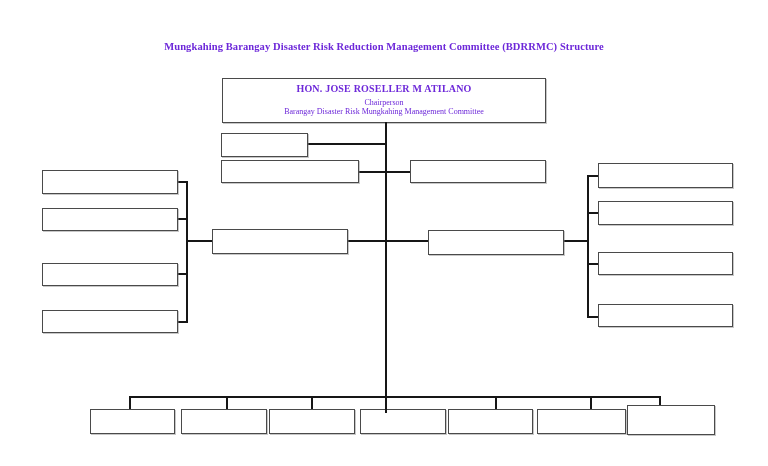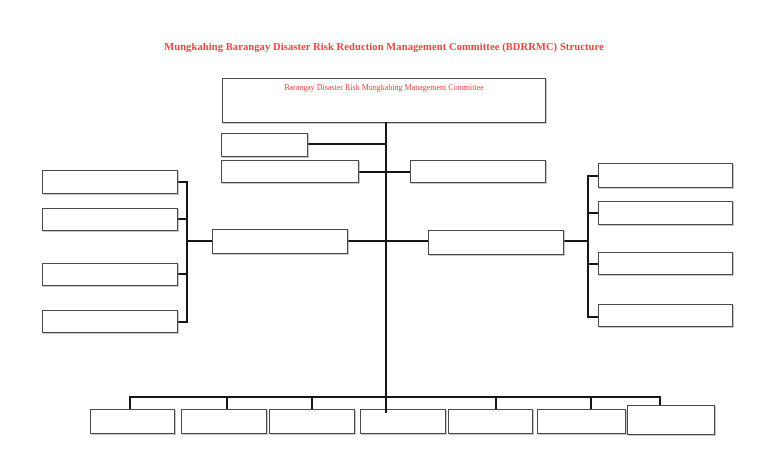--- a/index.html
+++ b/index.html
@@ -1,21 +1,21 @@
 <!DOCTYPE html>
 <html><head>
 <meta charset="utf-8">
 <style>
   html,body{margin:0;padding:0;background:#fff;}
   .page{
     position:relative;
     width:768px;height:466px;
     background:#ffffff;
     font-family:"Liberation Serif","DejaVu Serif",serif;
-    color:#ef4444;
+    color:#6d28d9;
     overflow:hidden;
   }
   .diagram-title{
     position:absolute;
     top:41px;left:0;width:768px;
     text-align:center;
     font-size:10.5px;
     font-weight:bold;
     letter-spacing:0.1px;
   }
@@ -55,20 +55,22 @@
   .line--front{ z-index:3; }
 </style>
 </head>
 <body>
 
 <div class="page">
 
   <div class="diagram-title">Mungkahing Barangay Disaster Risk Reduction Management Committee (BDRRMC) Structure</div>
 
   <div class="box chair-box" style="left:222px;top:78px;width:324px;height:45px;">
+    <div class="chair-name">HON. JOSE ROSELLER M ATILANO</div>
+    <div class="chair-role">Chairperson</div>
     <div class="chair-committee">Barangay Disaster Risk Mungkahing Management Committee</div>
   </div>
 
   <div class="box" style="left:221px;top:133px;width:87px;height:24px;"></div>
   <div class="box" style="left:221px;top:160px;width:138px;height:23px;"></div>
   <div class="box" style="left:410px;top:160px;width:136px;height:23px;"></div>
 
   <div class="box" style="left:212px;top:229px;width:136px;height:25px;"></div>
   <div class="box" style="left:428px;top:230px;width:136px;height:25px;"></div>
 

